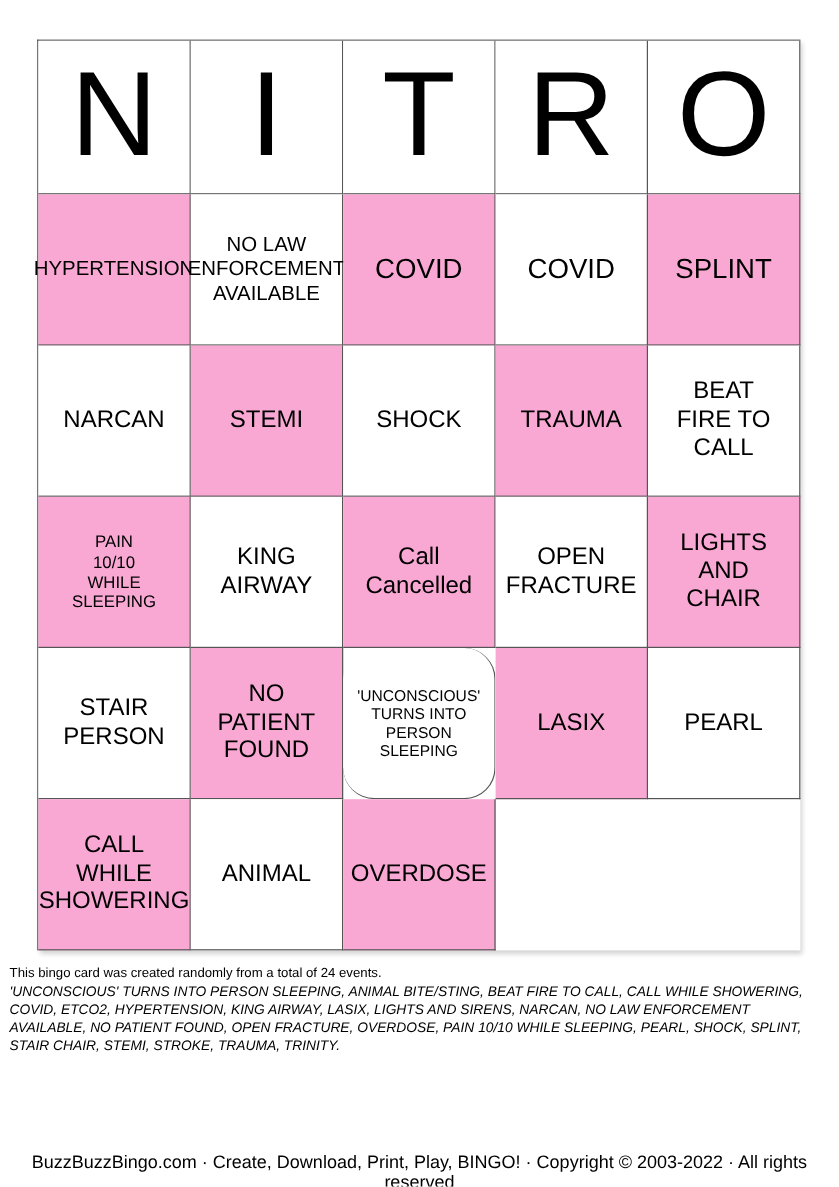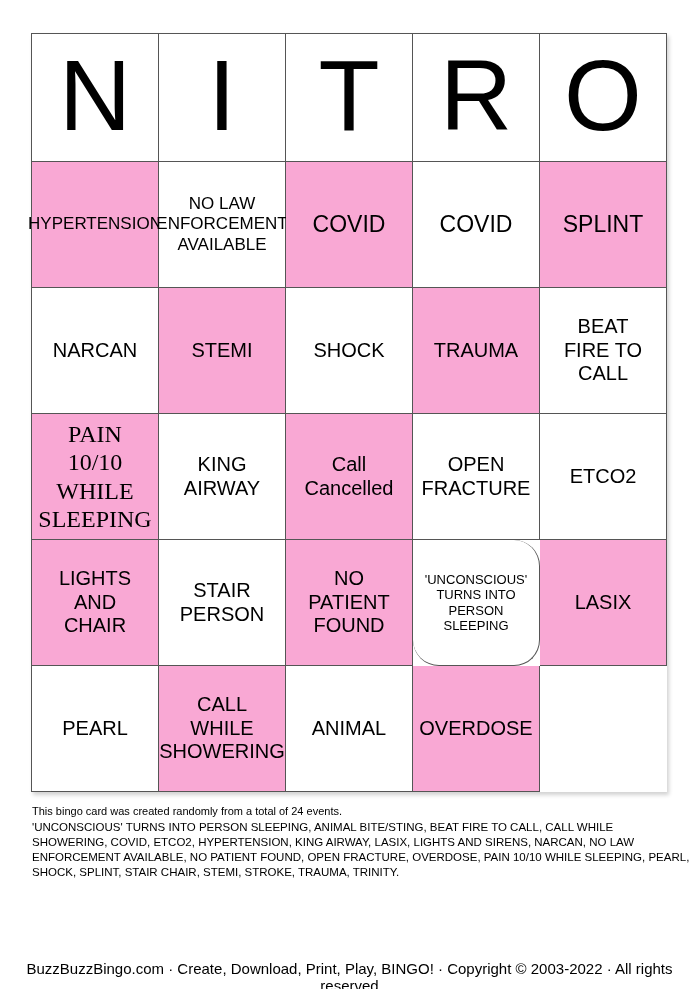--- a/index.html
+++ b/index.html
@@ -45,38 +45,38 @@
     padding-bottom: 6px;
   }
   .cell {
     white-space: pre-line;
     line-height: 1.18;
     padding: 2px 4px;
   }
   .cell.shaded { background: #f9a8d4; }
   .fs-xs { font-size: 13px; border-radius: 26px; }
   .fs-sm { font-size: 17px; }
-  .fs-md { font-size: 24px; font-family: Liberation Serif, serif; }
+  .fs-md { font-size: 14px; }
   .fs-lg { font-size: 20px; }
   .fs-xl { font-size: 23px; }
   .footer {
     position: absolute;
     left: 8px;
     right: 8px;
     top: 804px;
-    margin-left: 24px;
   }
   .footer-summary {
     font-size: 11px;
     line-height: 14px;
     margin-bottom: 2px;
   }
   .footer-events {
     font-size: 11.5px;
     line-height: 15px;
+    font-style: italic;
   }
   .branding {
     position: absolute;
     left: 0;
     right: 0;
     top: 960px;
     text-align: center;
     font-size: 15px;
   }
 </style>
@@ -113,21 +113,20 @@
 10/10
 WHILE
 SLEEPING</div>
     <div class="cell fs-lg">KING
 AIRWAY</div>
     <div class="cell shaded fs-lg">Call
 Cancelled</div>
     <div class="cell fs-lg">OPEN
 FRACTURE</div>
 
-    <div class="cell fs-lg">ETCO2</div>
     <div class="cell shaded fs-lg">LIGHTS
 AND
 CHAIR</div>
     <div class="cell fs-lg">STAIR
 PERSON</div>
     <div class="cell shaded fs-lg">NO
 PATIENT
 FOUND</div>
     <div class="cell fs-xs">'UNCONSCIOUS'
 TURNS INTO

